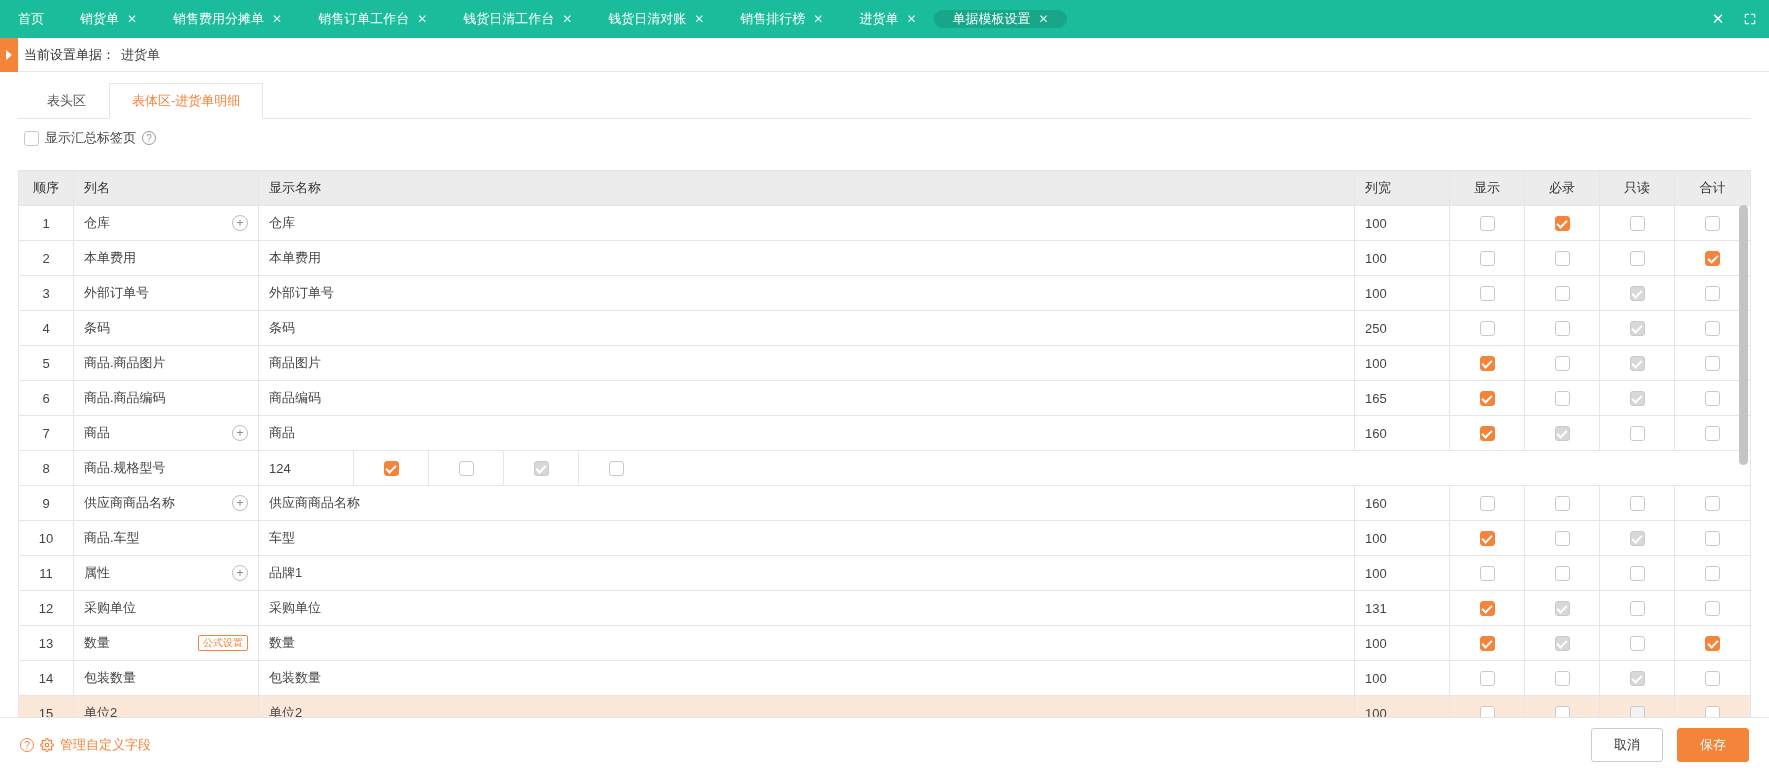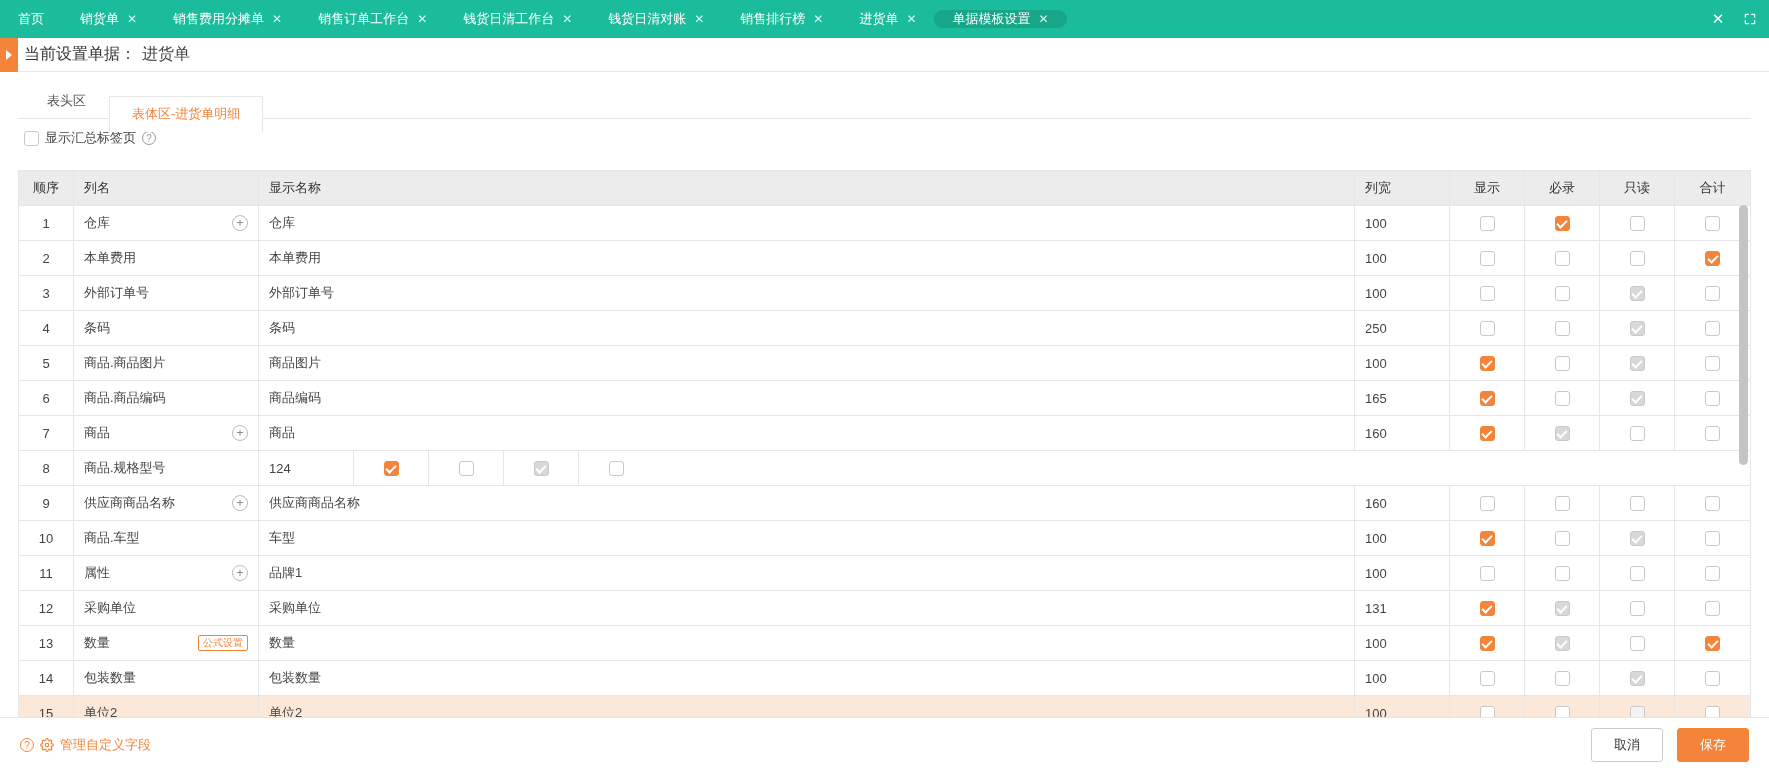--- a/index.html
+++ b/index.html
@@ -55,21 +55,21 @@
     color:#fff;cursor:pointer;font-size:15px;
   }
 
   
   .context-bar{
     display:flex;
     align-items:center;
     height:34px;
     padding:0 4px 0 0;
     border-bottom:1px solid var(--border);
-    font-size:16px;
+    font-size:13px;
   }
   .context-toggle{
     width:18px;height:34px;display:flex;align-items:center;justify-content:center;
     background:var(--orange);color:#fff;cursor:pointer;margin-right:6px;
   }
   .context-label{color:#333;}
   .context-value{margin-left:6px;}
 
   
   .inner-tabs{
@@ -85,21 +85,21 @@
     cursor:pointer;
     color:#555;
     background:transparent;
   }
   .inner-tab.active{
     color:var(--orange);
     border-color:var(--border);
     border-bottom:1px solid #fff;
     background:#fff;
     position:relative;
-    top:14px;
+    top:1px;
   }
   .inner-tabs-line{border-bottom:1px solid var(--border);margin:0 18px;}
 
   
   .option-row{
     display:flex;align-items:center;gap:6px;
     padding:10px 24px 8px 24px;
   }
   .help-circle{
     width:14px;height:14px;border:1px solid #999;border-radius:50%;

